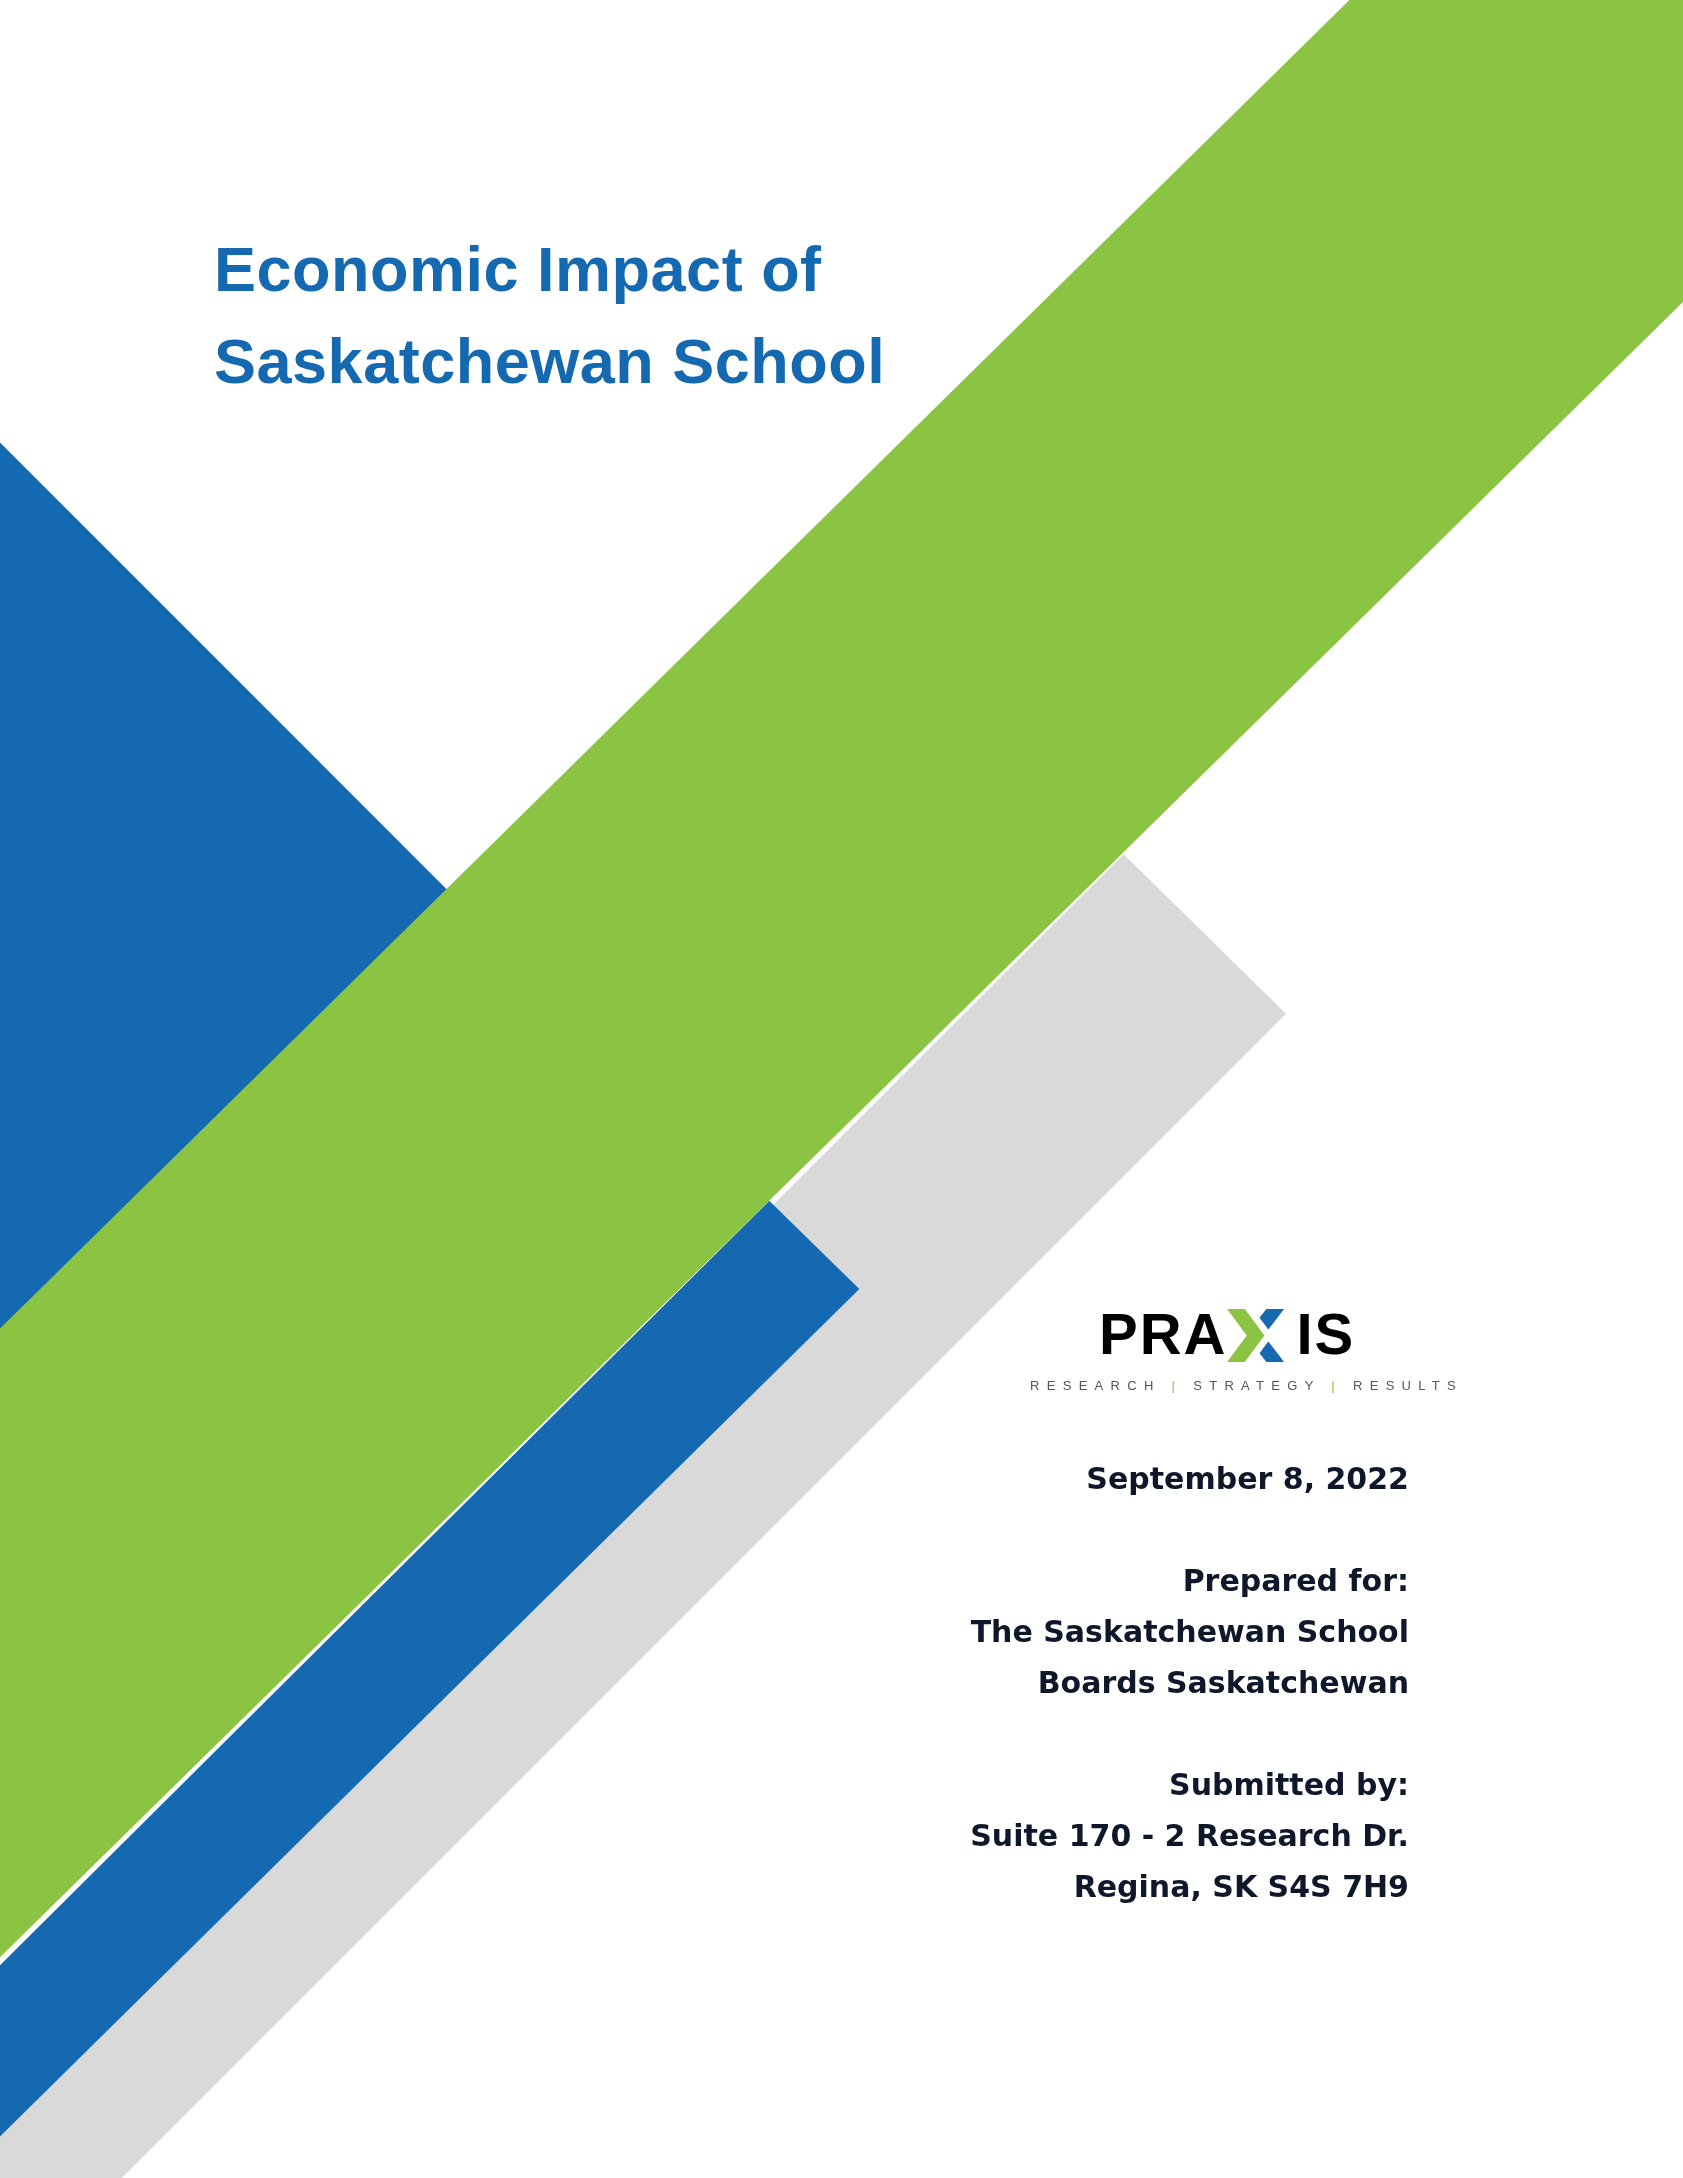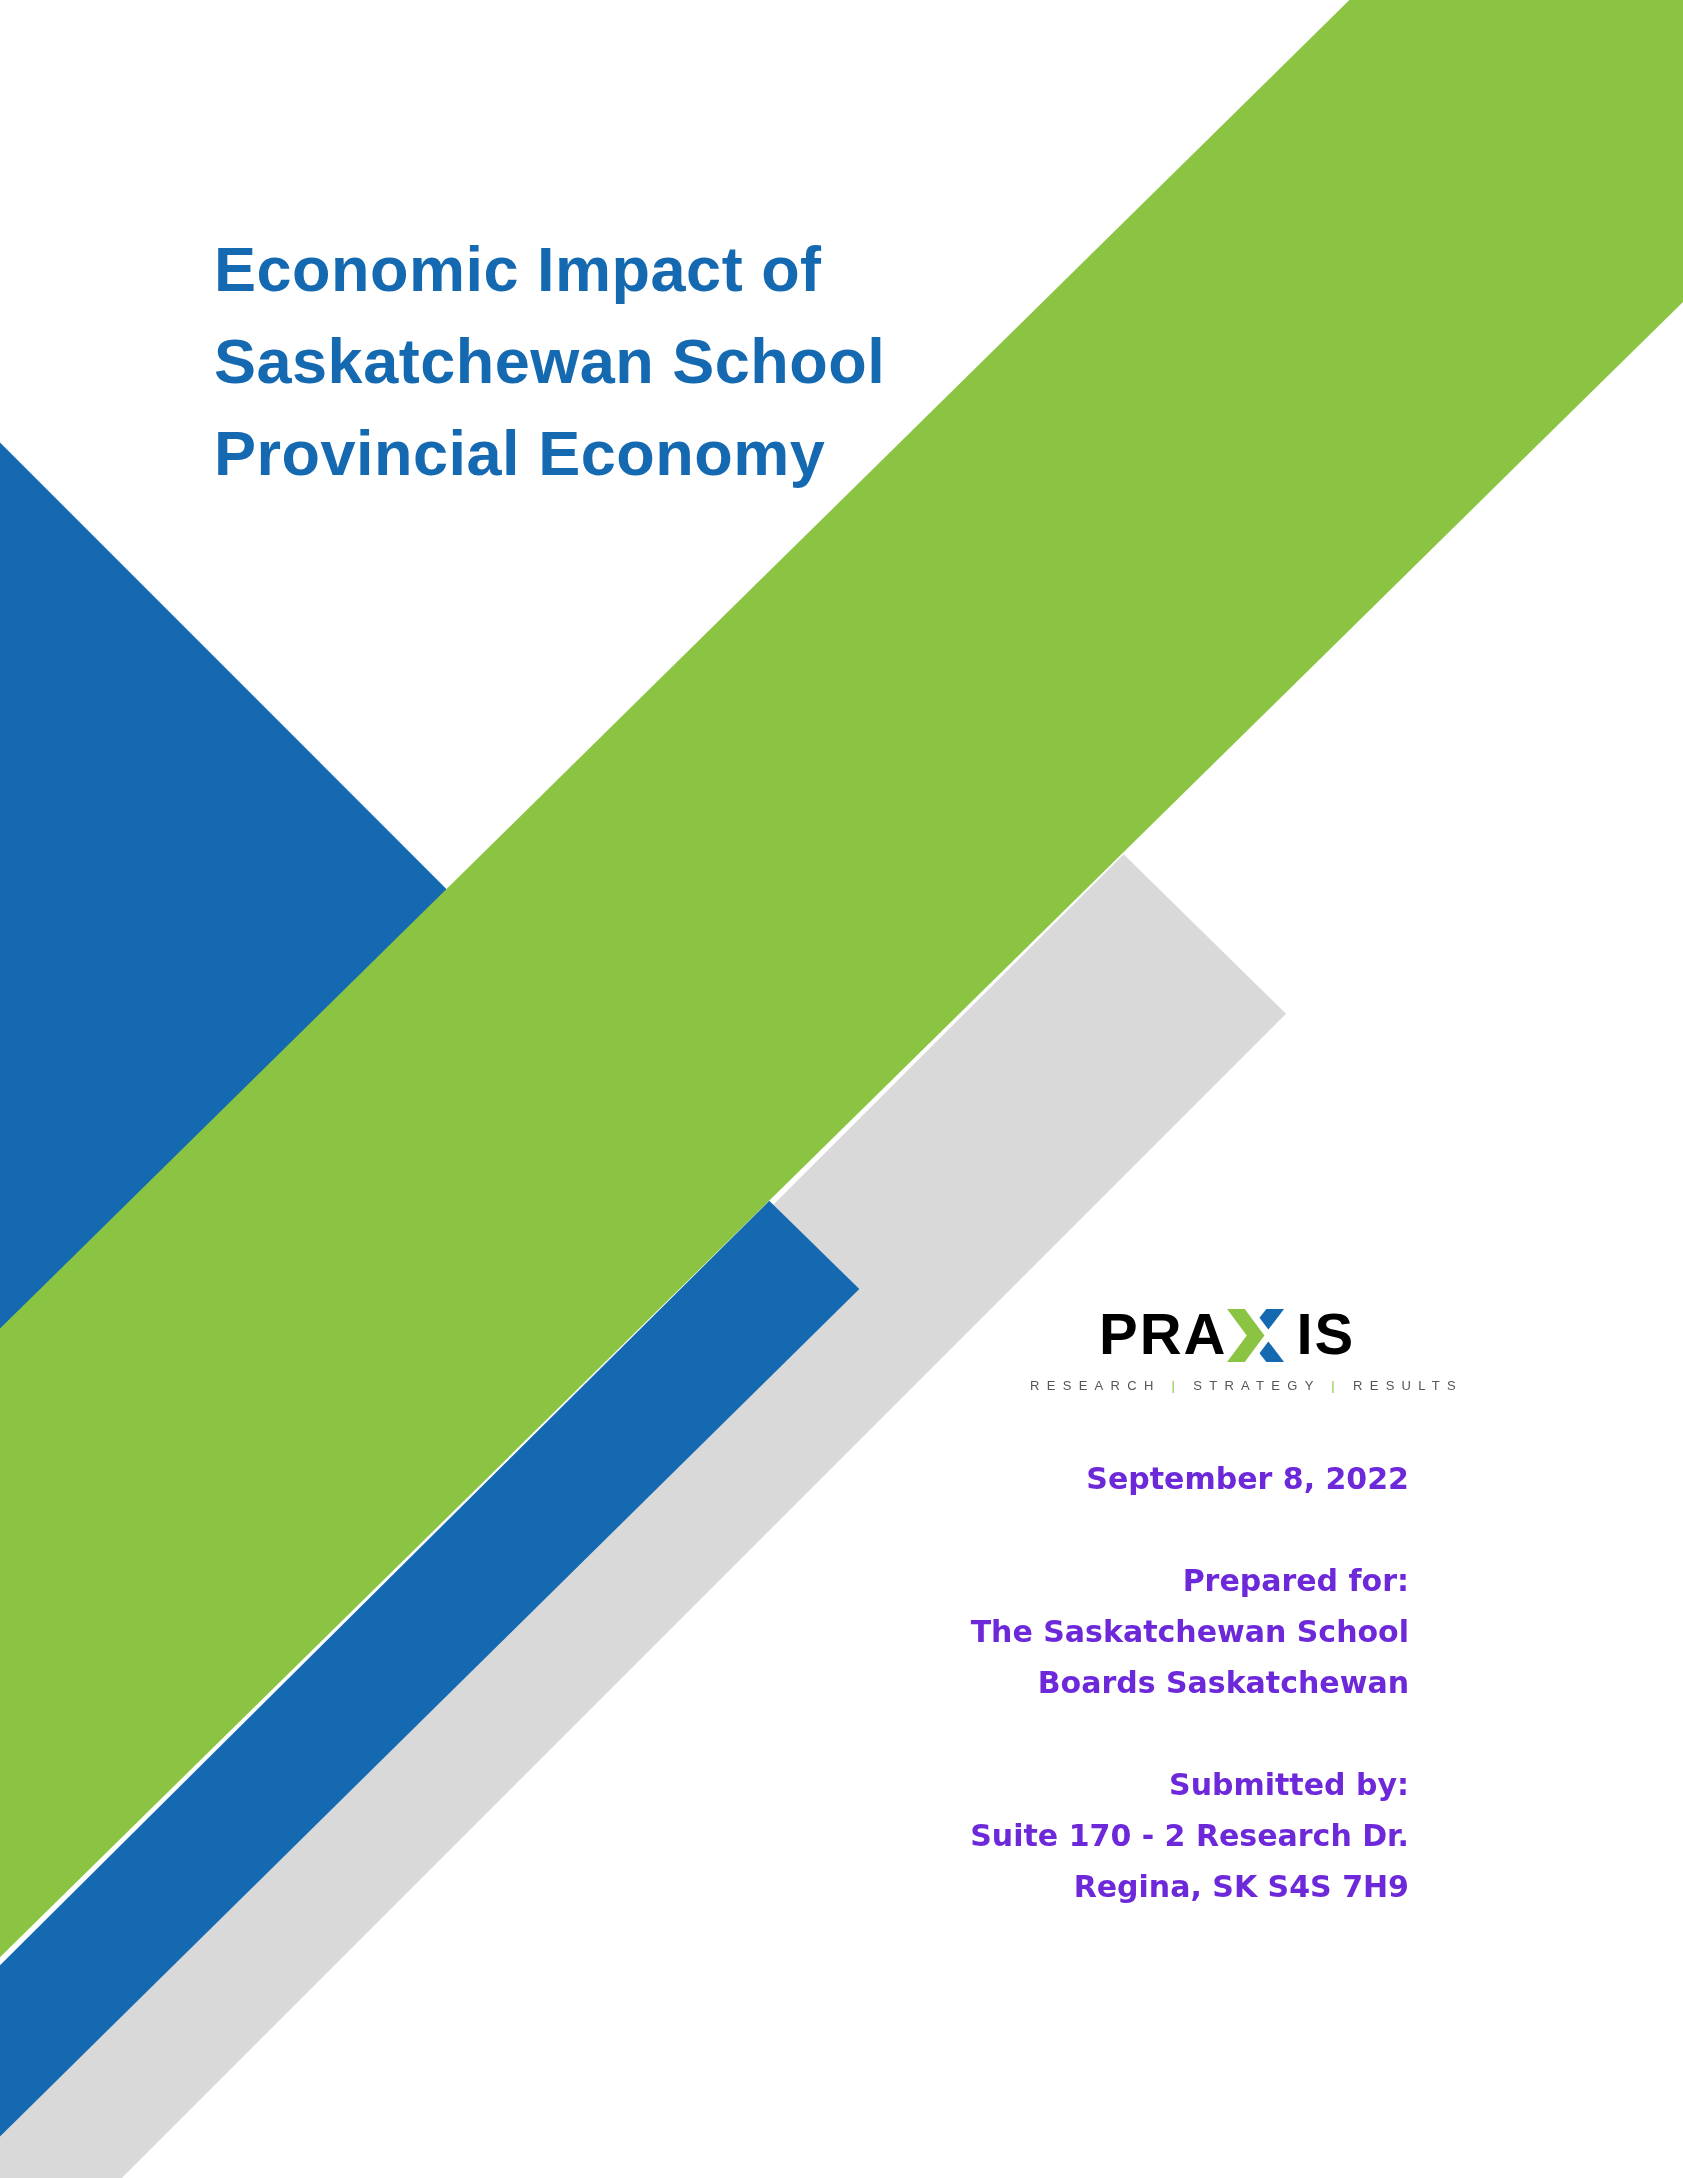--- a/index.html
+++ b/index.html
@@ -11,40 +11,39 @@
     color: #1569B1; font-family: "Liberation Sans", sans-serif; font-weight: bold;
     font-size: 63px; line-height: 92px; margin: 0; letter-spacing: 0.5px;
   }
   .title span { display: block; white-space: nowrap; }
   .logo { position: absolute; left: 1030px; top: 1297px; width: 465px; height: 109px; }
   .logo-word { position: absolute; left: 69px; top: 4px; height: 65px; font-family: "Liberation Sans", sans-serif; font-weight: bold; font-size: 58px; line-height: 65px; color: #000000; letter-spacing: 2px; white-space: nowrap; }
   .logo-word .part { display: inline-block; vertical-align: top; }
   .logo-x { display: inline-block; width: 65px; height: 53px; vertical-align: top; margin-top: 8px; margin-right: 4px; }
   .tagline { position: absolute; left: 0; top: 81px; width: 465px; font-family: "Liberation Sans", sans-serif; font-size: 13px; letter-spacing: 7.3px; color: #555555; white-space: nowrap; }
   .tagline .sep { color: #8BC443; letter-spacing: 7.3px; }
-  .info { position: absolute; right: 274px; top: 1453px; text-align: right; color: #6d28d9; font-family: "DejaVu Sans", sans-serif; font-weight: bold; font-size: 30px; line-height: 51px; }
+  .info { position: absolute; right: 274px; top: 1453px; text-align: right; color: #0f172a; font-family: "DejaVu Sans", sans-serif; font-weight: bold; font-size: 30px; line-height: 51px; }
   .info .line { display: block; white-space: nowrap; }
   .info .gap { display: block; height: 51px; }
 </style>
 </head>
 <body>
 
 <div class="page">
 
   <svg class="shapes" viewBox="0 0 1700 2200" xmlns="http://www.w3.org/2000/svg">
     <polygon points="0,447 490,937 0,1420" fill="#1569B1"></polygon>
     <polygon points="1135,863 1299,1024 123,2200 0,2200 0,1998" fill="#D9D9D9"></polygon>
     <polygon points="777,1213 868,1302 0,2158 0,1985" fill="#1569B1"></polygon>
     <polygon points="1363,0 1700,0 1700,305 0,1977 0,1342" fill="#8BC443"></polygon>
   </svg>
 
   <h1 class="title">
     <span>Economic Impact of</span>
     <span>Saskatchewan School</span>
-    <span>Provincial Economy</span>
   </h1>
 
   <div class="logo">
     <div class="logo-word">
       <span class="part">PRA</span><svg class="logo-x" viewBox="0 0 66 54" xmlns="http://www.w3.org/2000/svg">
         <polygon points="0,0 18,0 38,27 18,54 0,54 20,27" fill="#8BC443"></polygon>
         <polygon points="40,0 58,0 42,21 33,9" fill="#1569B1"></polygon>
         <polygon points="33,45 42,33 58,54 40,54" fill="#1569B1"></polygon>
       </svg><span class="part">IS</span>
     </div>

